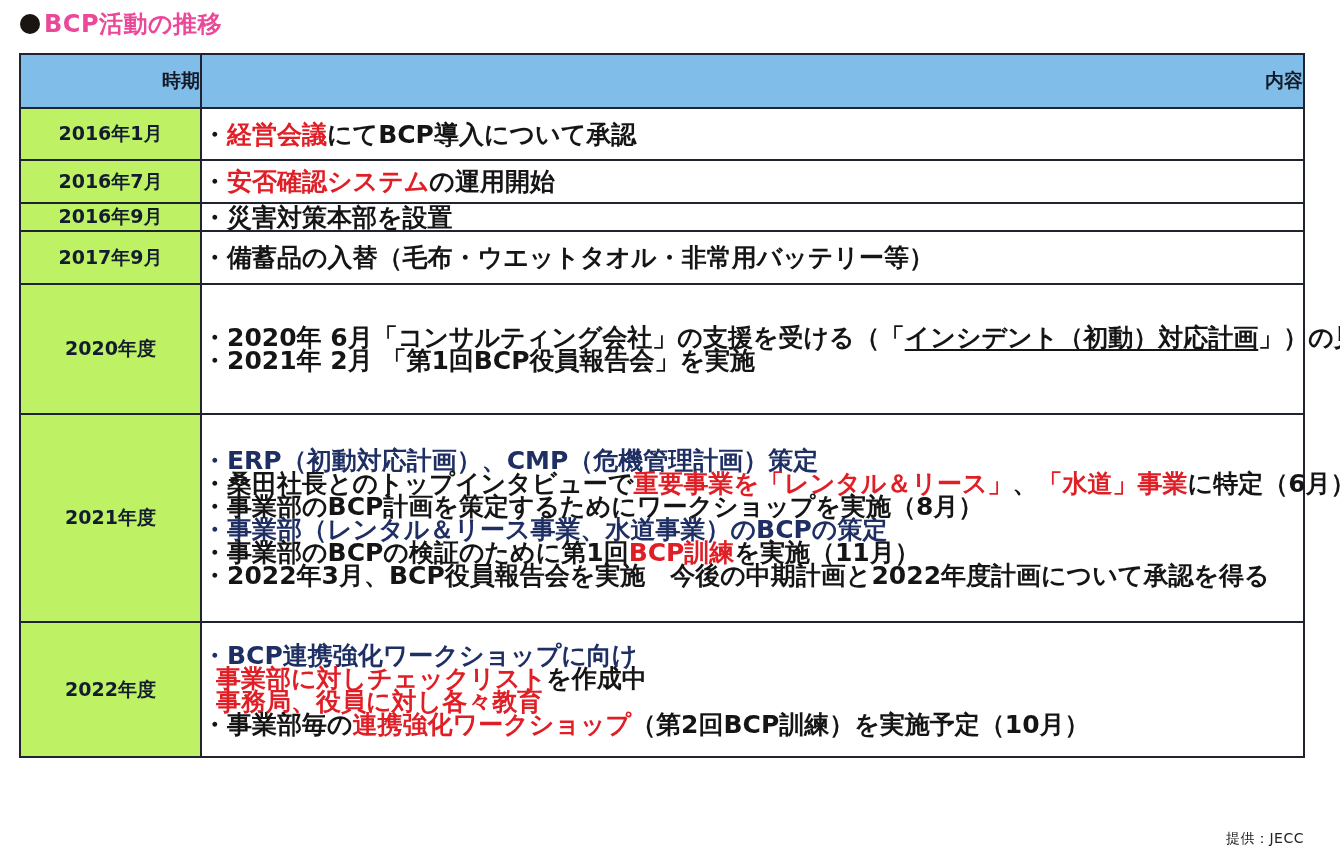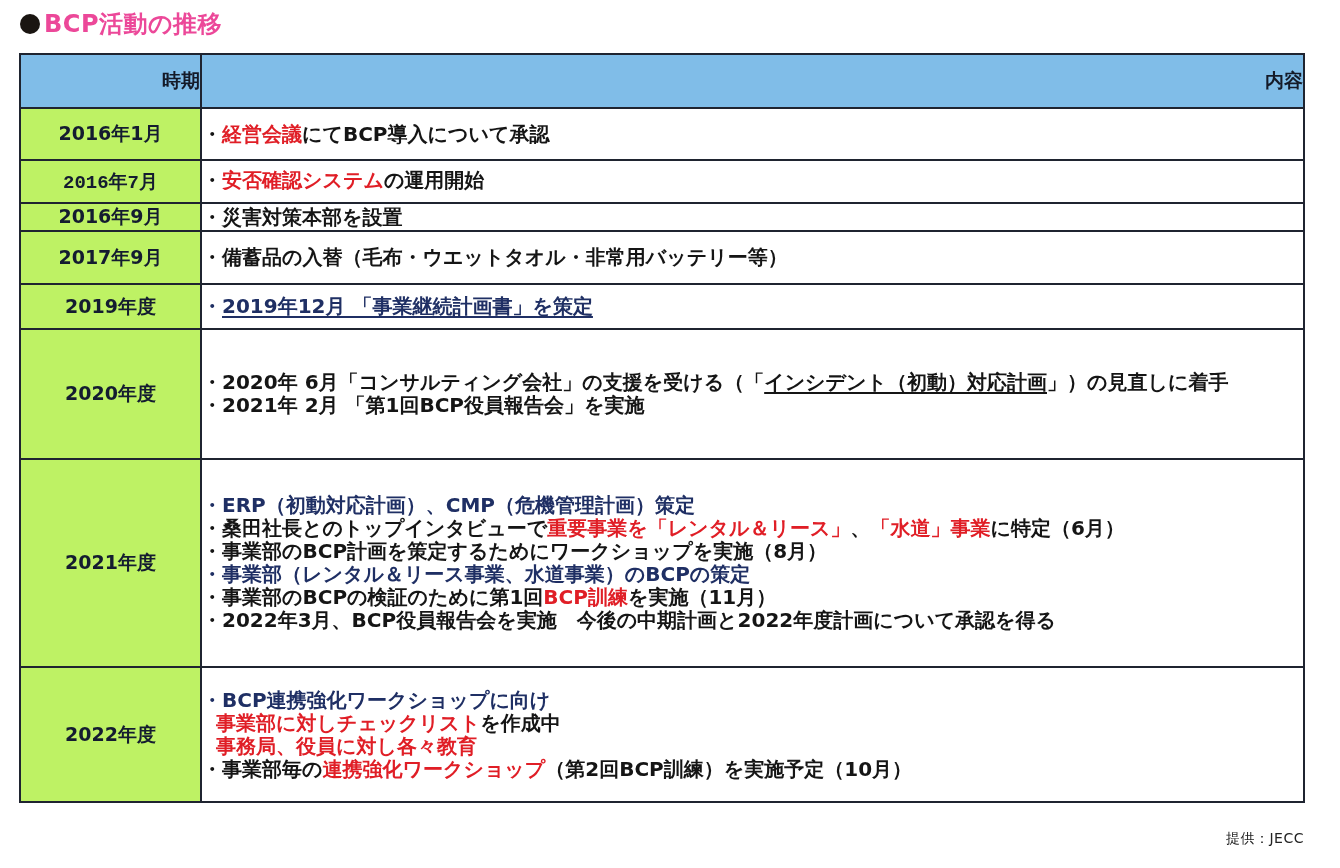--- a/index.html
+++ b/index.html
@@ -25,21 +25,21 @@
     table.bcp td, table.bcp th {
       border: 2px solid #1f2430; padding: 0;
     }
     table.bcp col.c1 { width: 181px; }
     th { background: #80bde8; height: 52px; font-size: 19px; font-weight: bold; color: #141a28; text-align: right; }
     td.period {
       background: #bef264; text-align: center; font-weight: bold;
       font-size: 19px; color: #141c30;
     }
     td.content {
-      background: #ffffff; font-size: 20px; font-weight: bold;
+      background: #ffffff; font-size: 25px; font-weight: bold;
       padding-left: 24px; line-height: 23px; color: #151515;
       vertical-align: middle;
     }
     .red { color: #e01e26; }
     .navy { color: #1f2f64; }
     .u { text-decoration: underline; text-underline-offset: 3px; }
     .line { display: block; white-space: nowrap; }
     .ind { padding-left: 14px; }
     .credit {
       position: absolute; right: 36px; top: 830px;
@@ -65,42 +65,36 @@
       <th>内容</th>
     </tr>
   </thead>
   <tbody id="rows">
       <tr style="height: 52px;">
         <td class="period">2016年1月</td>
         <td class="content">
           <span class="line"><span>・</span><span class="red">経営会議</span><span>にてBCP導入について承認</span></span>
         </td>
       </tr>
-      <tr style="height: 43px; font-family: Liberation Mono, monospace;">
+      <tr style="height: 43px;">
         <td class="period">2016年7月</td>
         <td class="content">
           <span class="line"><span>・</span><span class="red">安否確認システム</span><span>の運用開始</span></span>
         </td>
       </tr>
       <tr style="height: 28px;">
         <td class="period">2016年9月</td>
         <td class="content">
           <span class="line"><span>・災害対策本部を設置</span></span>
         </td>
       </tr>
       <tr style="height: 53px;">
         <td class="period">2017年9月</td>
         <td class="content">
           <span class="line"><span>・備蓄品の入替（毛布・ウエットタオル・非常用バッテリー等）</span></span>
-        </td>
-      </tr>
-      <tr style="height: 45px;">
-        <td class="period">2019年度</td>
-        <td class="content">
-          <span class="line"><span class="navy">・</span><span class="navy u">2019年12月 「事業継続計画書」を策定</span></span>
         </td>
       </tr>
       <tr style="height: 130px;">
         <td class="period">2020年度</td>
         <td class="content">
           <span class="line"><span>・2020年 6月「コンサルティング会社」の支援を受ける（「</span><span class="u">インシデント（初動）対応計画</span><span>」）の見直しに着手</span></span>
           <span class="line"><span>・2021年 2月 「第1回BCP役員報告会」を実施</span></span>
         </td>
       </tr>
       <tr style="height: 208px;">

